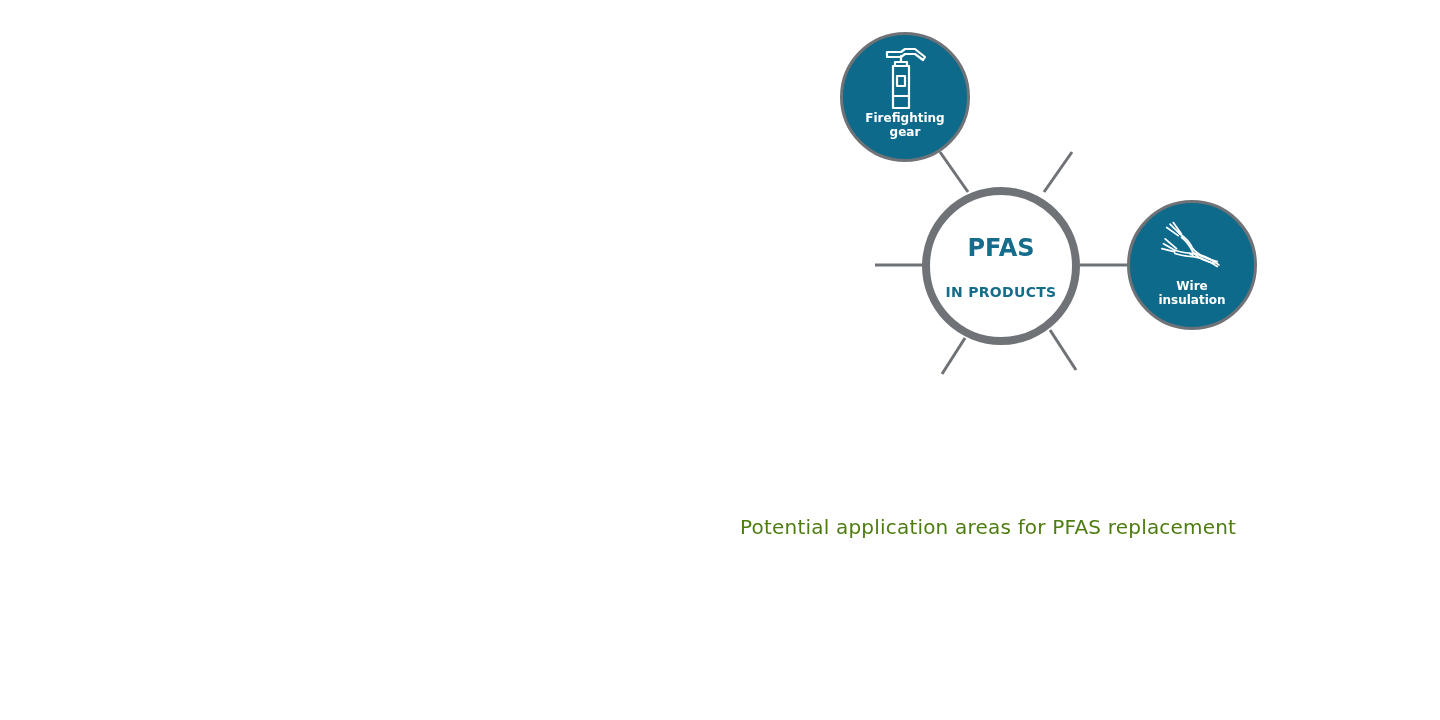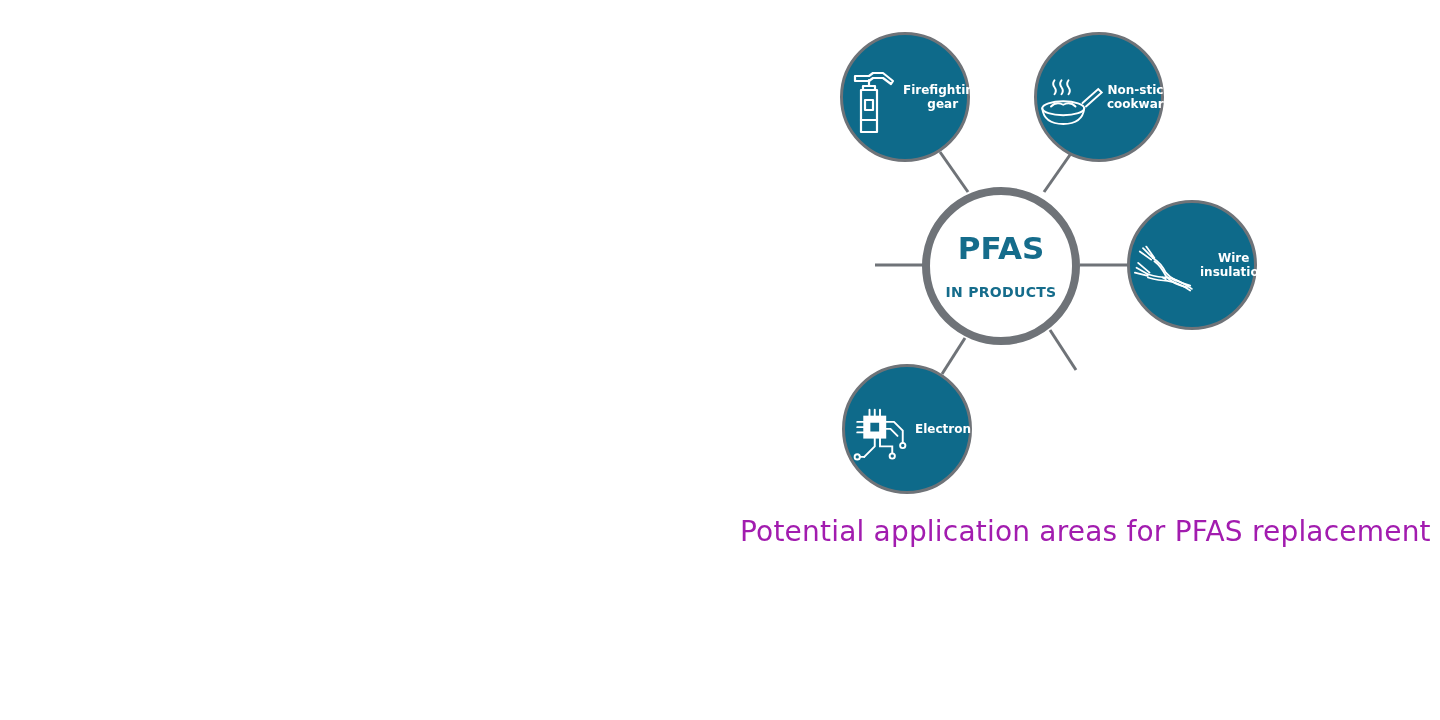--- a/index.html
+++ b/index.html
@@ -5,42 +5,42 @@
   html, body { margin:0; padding:0; }
   body {
     width:1440px; height:720px; background:#ffffff; position:relative; overflow:hidden;
     font-family:"Liberation Sans", sans-serif;
   }
   .diagram { position:absolute; left:0; top:0; width:1440px; height:720px; }
   .connectors { position:absolute; left:0; top:0; width:1440px; height:720px; }
   .node {
     position:absolute; width:130px; height:130px; border-radius:50%;
     background:#0e6a8a; border:3px solid #6f7378; box-sizing:border-box;
-    display:flex; flex-direction:row; align-items:center; justify-content:flex-start;
+    display:flex; flex-direction:column; align-items:center; justify-content:flex-start;
     color:#fff; text-align:center;
   }
   .node .icon { margin-top:12px; width:70px; height:64px; display:flex; align-items:center; justify-content:center; }
   .node .label {
     font-family:"DejaVu Sans", sans-serif; font-weight:bold; font-size:12px; line-height:14px;
     white-space:pre-line; margin-top:0px;
   }
   .center {
     position:absolute; left:922px; top:187px; width:158px; height:158px; border-radius:50%;
     background:#fff; border:8px solid #6f7378; box-sizing:border-box;
     display:flex; flex-direction:column; align-items:center; justify-content:center;
   }
   .center .title {
-    font-family:"DejaVu Sans", sans-serif; font-weight:bold; color:#156c8b; font-size:31px; line-height:32px;
+    font-family:"DejaVu Sans", sans-serif; font-weight:bold; color:#156c8b; font-size:24px; line-height:32px;
   }
   .center .sub {
     font-family:"DejaVu Sans", sans-serif; font-weight:bold; color:#156c8b; font-size:14px; margin-top:20px; letter-spacing:0.3px;
   }
   .caption {
     position:absolute; left:740px; top:515px; width:520px;
-    font-family:"DejaVu Sans", sans-serif; font-size:28px; color:#a21caf; white-space:nowrap; letter-spacing:0.2px;
+    font-family:"DejaVu Sans", sans-serif; font-size:20px; color:#4d7c0f; white-space:nowrap; letter-spacing:0.2px;
   }
 </style>
 </head>
 <body>
 
 <div class="diagram">
   <svg class="connectors" viewBox="0 0 1440 720">
     <g stroke="#6f7378" stroke-width="3" fill="none">
       <line x1="940" y1="152" x2="968" y2="192"></line>
       <line x1="1072" y1="152" x2="1044" y2="192"></line>
@@ -59,72 +59,38 @@
         <rect x="20" y="16" width="12" height="4"></rect>
         <path d="M18 20 h16 v42 h-16 z" rx="4"></path>
         <rect x="22" y="30" width="8" height="10"></rect>
         <path d="M18 50 h16"></path>
       </svg>
     </div>
     <div class="label">Firefighting
 gear</div>
   </div>
 
-  <div class="node" style="left:1034px;top:32px;">
-    <div class="icon">
-      <svg width="80" height="64" viewBox="0 0 80 64" fill="none" stroke="#fff" stroke-width="2.2" stroke-linecap="round">
-        <path d="M20 6 q-3 4 0 8 q3 4 0 8"></path>
-        <path d="M28 6 q-3 4 0 8 q3 4 0 8"></path>
-        <path d="M36 6 q-3 4 0 8 q3 4 0 8"></path>
-        <ellipse cx="30" cy="38" rx="24" ry="8"></ellipse>
-        <path d="M6 38 q2 18 24 18 q22 0 24 -18"></path>
-        <path d="M16 36 q6 -6 14 -2 q8 -4 14 2"></path>
-        <path d="M52 32 l18 -16 l4 4 l-18 16"></path>
-      </svg>
-    </div>
-    <div class="label">Non-stick
-cookware</div>
-  </div>
 
 
   <div class="node" style="left:1127px;top:200px;text-align:center;">
     <div class="icon">
       <svg width="86" height="64" viewBox="0 0 86 64" fill="none" stroke="#fff" stroke-width="2.2" stroke-linecap="round">
         <path d="M16 4 l12 12 M12 8 l14 10 M20 2 l10 14"></path>
         <path d="M28 16 q10 6 16 18 q8 10 30 16"></path>
         <path d="M30 20 q8 6 14 18 q8 10 26 14"></path>
         <path d="M8 28 l14 8 M6 34 l16 4 M10 22 l14 12"></path>
         <path d="M22 36 q14 4 24 4 q14 2 30 14"></path>
         <path d="M22 40 q14 4 24 4 q14 2 28 12"></path>
         <path d="M40 40 l4 2 M52 42 l4 2"></path>
       </svg>
     </div>
     <div class="label">Wire
 insulation</div>
   </div>
 
-  <div class="node" style="left:842px;top:364px;">
-    <div class="icon">
-      <svg width="80" height="66" viewBox="0 0 80 66" fill="none" stroke="#fff" stroke-width="2.2" stroke-linecap="round">
-        <rect x="22" y="12" width="24" height="24" fill="#fff"></rect>
-        <rect x="29" y="19" width="10" height="10" fill="#0e6a8a" stroke="none"></rect>
-        <path d="M28 4 v8 M34 4 v8 M40 4 v8"></path>
-        <path d="M14 18 h8 M14 24 h8 M14 30 h8"></path>
-        <path d="M46 18 h10 l10 10 v14"></path>
-        <path d="M46 26 h6 l8 8"></path>
-        <path d="M34 36 v10 l-12 12"></path>
-        <circle cx="14" cy="58" r="3"></circle>
-        <path d="M17 58 h5"></path>
-        <path d="M40 36 v10 h14 v8"></path>
-        <circle cx="54" cy="57" r="3"></circle>
-        <circle cx="66" cy="45" r="3"></circle>
-      </svg>
-    </div>
-    <div class="label">Electronics</div>
-  </div>
 
 
   <div class="center">
     <div class="title">PFAS</div>
     <div class="sub">IN PRODUCTS</div>
   </div>
 
   <div class="caption">Potential application areas for PFAS replacement</div>
 </div>
 

